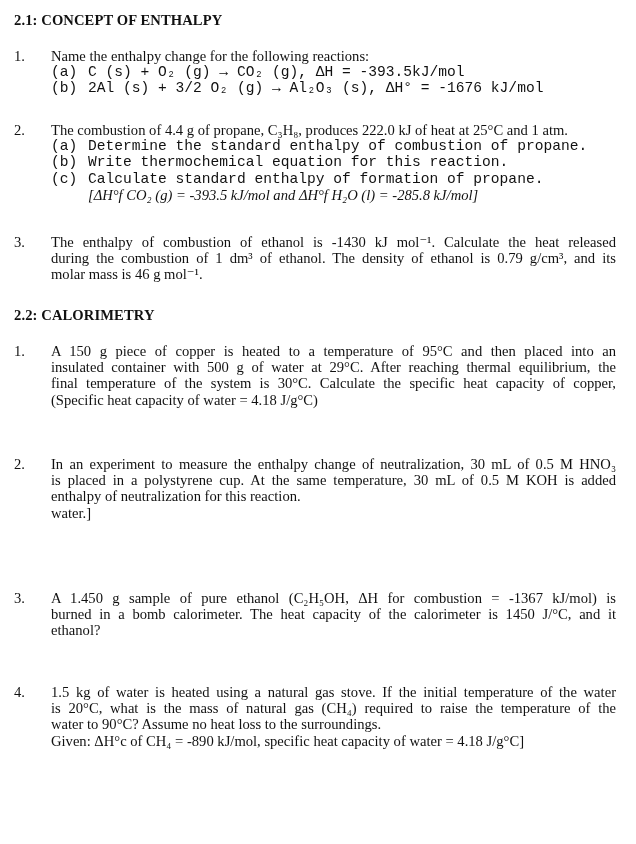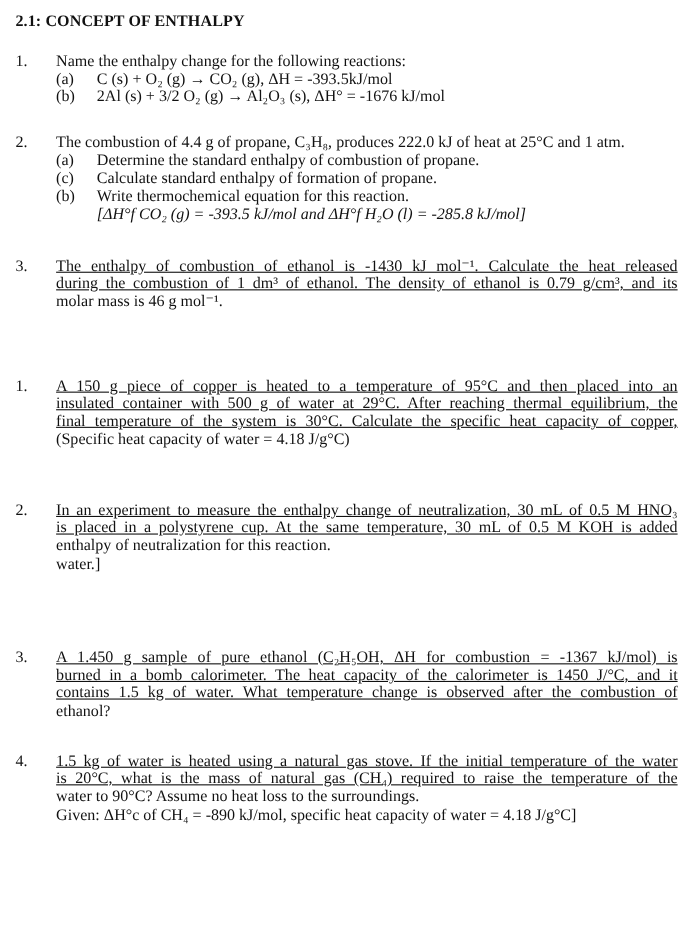--- a/index.html
+++ b/index.html
@@ -48,37 +48,37 @@
       text-align: center;
     }
     .line {
       display: block;
       white-space: nowrap;
     }
     .sub {
       position: relative;
       display: block;
       white-space: nowrap;
+      font-family: Liberation Mono, monospace;
     }
     .sub-label {
       display: inline-block;
       width: 37px;
     }
     .indent2 {
       display: block;
       margin-left: 37px;
       white-space: nowrap;
       font-style: italic;
     }
     .justified-line {
       display: block;
       text-align: justify;
       text-align-last: justify;
       white-space: normal;
-      text-decoration: underline;
     }
   </style>
 </head>
 <body>
 
 <div class="page">
 
   <div class="section-title" style="top:12px;">2.1: CONCEPT OF ENTHALPY</div>
 
   <div class="q" style="top:48px;">
@@ -95,38 +95,39 @@
   </div>
 
   <div class="q" style="top:122px;">
     <span class="q-num">2.</span>
     <div class="q-body nojust">
       <span class="line">The combustion of 4.4 g of propane, C₃H₈, produces 222.0 kJ of heat at 25°C and 1 atm.</span>
       <span class="sub">
         <span class="sub-label">(a)</span><span>Determine the standard enthalpy of combustion of propane.</span>
       </span>
       <span class="sub">
-        <span class="sub-label">(c)</span><span>Calculate standard enthalpy of formation of propane.</span>
+        <span class="sub-label">(b)</span><span>Write thermochemical equation for this reaction.</span>
       </span>
       <span class="sub">
-        <span class="sub-label">(b)</span><span>Write thermochemical equation for this reaction.</span>
+        <span class="sub-label">(c)</span><span>Calculate standard enthalpy of formation of propane.</span>
       </span>
       <span class="indent2">[ΔH°f CO₂ (g) = -393.5 kJ/mol and ΔH°f H₂O (l) = -285.8 kJ/mol]</span>
     </div>
   </div>
 
   <div class="q" style="top:234px;">
     <span class="q-num">3.</span>
     <div class="q-body">
       <span class="justified-line">The enthalpy of combustion of ethanol is -1430 kJ mol⁻¹. Calculate the heat released</span>
       <span class="justified-line">during the combustion of 1 dm³ of ethanol. The density of ethanol is 0.79 g/cm³, and its</span>
       <span class="line">molar mass is 46 g mol⁻¹.</span>
     </div>
   </div>
 
+  <div class="section-title" style="top:307px;">2.2: CALORIMETRY</div>
 
   <div class="q" style="top:343px;">
     <span class="q-num">1.</span>
     <div class="q-body">
       <span class="justified-line">A 150 g piece of copper is heated to a temperature of 95°C and then placed into an</span>
       <span class="justified-line">insulated container with 500 g of water at 29°C. After reaching thermal equilibrium, the</span>
       <span class="justified-line">final temperature of the system is 30°C. Calculate the specific heat capacity of copper,</span>
       <span class="line">(Specific heat capacity of water = 4.18 J/g°C)</span>
     </div>
   </div>
@@ -139,21 +140,20 @@
       <span class="line">enthalpy of neutralization for this reaction.</span>
       <span class="line">water.]</span>
     </div>
   </div>
 
   <div class="q" style="top:590px;">
     <span class="q-num">3.</span>
     <div class="q-body">
       <span class="justified-line">A 1.450 g sample of pure ethanol (C₂H₅OH, ΔH for combustion = -1367 kJ/mol) is</span>
       <span class="justified-line">burned in a bomb calorimeter. The heat capacity of the calorimeter is 1450 J/°C, and it</span>
-      <span class="justified-line">contains 1.5 kg of water. What temperature change is observed after the combustion of</span>
       <span class="line">ethanol?</span>
     </div>
   </div>
 
   <div class="q" style="top:684px;">
     <span class="q-num">4.</span>
     <div class="q-body">
       <span class="justified-line">1.5 kg of water is heated using a natural gas stove. If the initial temperature of the water</span>
       <span class="justified-line">is 20°C, what is the mass of natural gas (CH₄) required to raise the temperature of the</span>
       <span class="line">water to 90°C? Assume no heat loss to the surroundings.</span>

